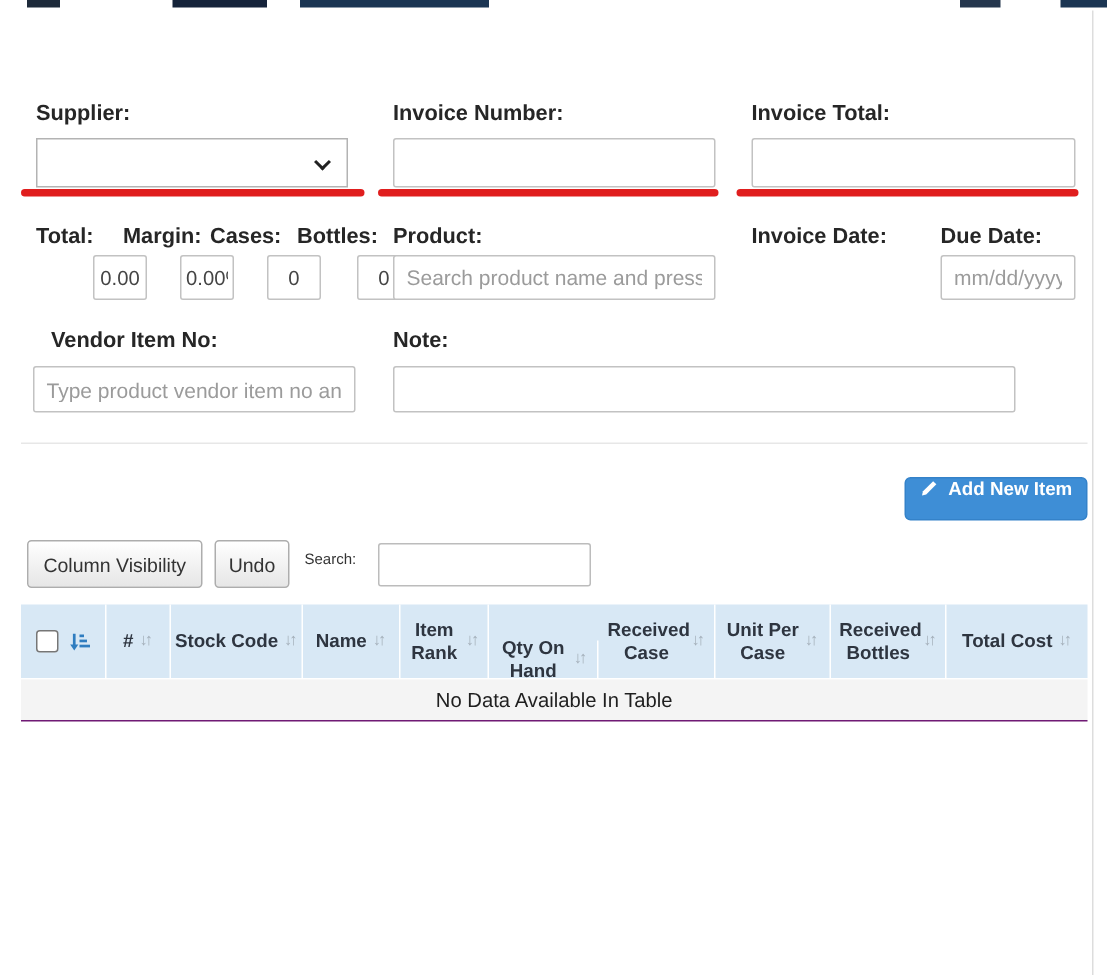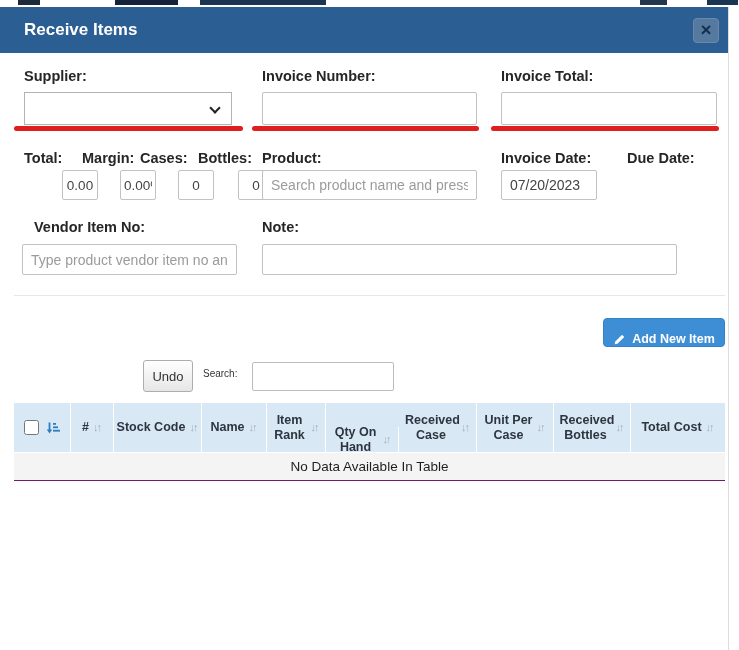--- a/index.html
+++ b/index.html
@@ -49,21 +49,21 @@
     transform:rotate(45deg);
   }
   .red-underline { position:absolute; height:5px; border-radius:3px; background:#e01e1e; }
 
   .divider { position:absolute; left:14px; top:288px; width:711px; height:1px; background:#e7e7e7; }
 
   .btn-primary {
     position:absolute; left:603px; top:311px; width:122px; height:29px;
     background:#3e8ed6; border:1px solid #3482c9; border-radius:4px;
     color:#fff; font-weight:700; font-size:12.5px;
-    display:flex; align-items:flex-end; justify-content:center; gap:6px; cursor:pointer;
+    display:flex; align-items:flex-start; justify-content:center; gap:6px; cursor:pointer;
   }
   .btn-default {
     position:absolute; top:353px; height:32px;
     background:linear-gradient(#ffffff,#e6e6e6); border:1px solid #adadad;
     border-radius:3px; font-size:13px; color:#333;
     display:flex; align-items:center; justify-content:center; cursor:pointer;
   }
   .search-lbl { position:absolute; left:203px; top:361px; font-size:10px; font-weight:400; color:#333; }
 
   .thead {
@@ -93,24 +93,20 @@
 <div class="page">
 
   <div class="frag" style="left:18px;width:22px;background:#1d2a3a;"></div>
   <div class="frag" style="left:115px;width:63px;background:#15233a;"></div>
   <div class="frag" style="left:200px;width:126px;background:#1b3553;"></div>
   <div class="frag" style="left:640px;width:27px;background:#24364d;"></div>
   <div class="frag" style="left:707px;width:31px;background:#1b3553;"></div>
 
   <div class="modal">
 
-    <div class="modal-header">
-      <span class="modal-title">Receive Items</span>
-      <span class="close-btn">×</span>
-    </div>
 
     <span class="lbl" style="left:24px;top:61px;">Supplier:</span>
     <div class="select-box">
       <span class="chevron"></span>
     </div>
     <div class="red-underline" style="left:14px;top:119px;width:229px;"></div>
 
     <span class="lbl" style="left:262px;top:61px;">Invoice Number:</span>
     <input class="inp" style="left: 262px; top: 85px; width: 215px; height: 33px;" value="">
     <div class="red-underline" style="left:252px;top:119px;width:227px;"></div>
@@ -128,39 +124,42 @@
     <span class="lbl" style="left:140px;top:143px;">Cases:</span>
     <input class="inp num" style="left: 138px; top: 163px; width: 36px; height: 30px;" value="0">
 
     <span class="lbl" style="left:198px;top:143px;">Bottles:</span>
     <input class="inp num" style="left: 198px; top: 163px; width: 36px; height: 30px;" value="0">
 
     <span class="lbl" style="left:262px;top:143px;">Product:</span>
     <input class="inp" style="left: 262px; top: 163px; width: 215px; height: 30px;" placeholder="Search product name and press enter">
 
     <span class="lbl" style="left:501px;top:143px;">Invoice Date:</span>
-    <input class="inp" style="left: 501px; top: 163px; width: 96px; height: 30px;" value="07/20/2023">
 
     <span class="lbl" style="left:627px;top:143px;">Due Date:</span>
+    <input class="inp" style="left: 627px; top: 163px; width: 90px; height: 30px;" placeholder="mm/dd/yyyy">
 
     <span class="lbl" style="left:34px;top:212px;">Vendor Item No:</span>
     <input class="inp" style="left: 22px; top: 237px; width: 215px; height: 31px;" placeholder="Type product vendor item no and press enter">
 
     <span class="lbl" style="left:262px;top:212px;">Note:</span>
     <input class="inp" style="left: 262px; top: 237px; width: 415px; height: 31px;" value="">
 
     <div class="divider"></div>
 
     <div class="btn-primary">
       <svg width="13" height="13" viewBox="0 0 14 14">
         <path d="M1.8 12.2 l.7-3 L9.8 1.9 l2.3 2.3 -7.3 7.3 z" fill="#ffffff"></path>
       </svg>
       <span>Add New Item</span>
     </div>
 
+    <div class="btn-default" style="left:18px;width:117px;">
+      <span>Column Visibility</span>
+    </div>
     <div class="btn-default" style="left:143px;width:50px;">
       <span>Undo</span>
     </div>
     <span class="search-lbl">Search:</span>
     <input class="inp" style="left: 252px; top: 355px; width: 142px; height: 29px; border-color: rgb(188, 188, 188);" value="">
 
     <div class="thead">
       <div class="th th-check" style="width:57px;">
         <input type="checkbox" style="">
         <svg width="14" height="14" viewBox="0 0 14 14">

